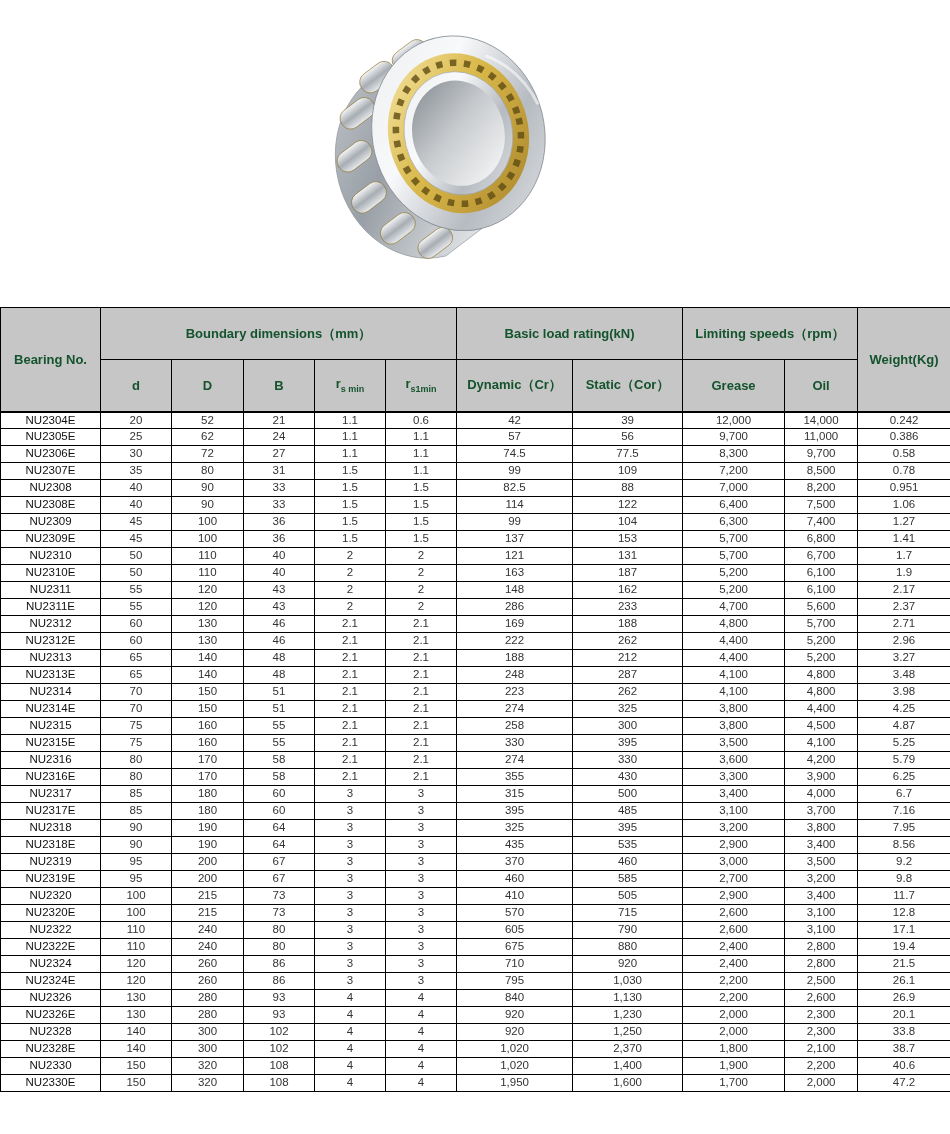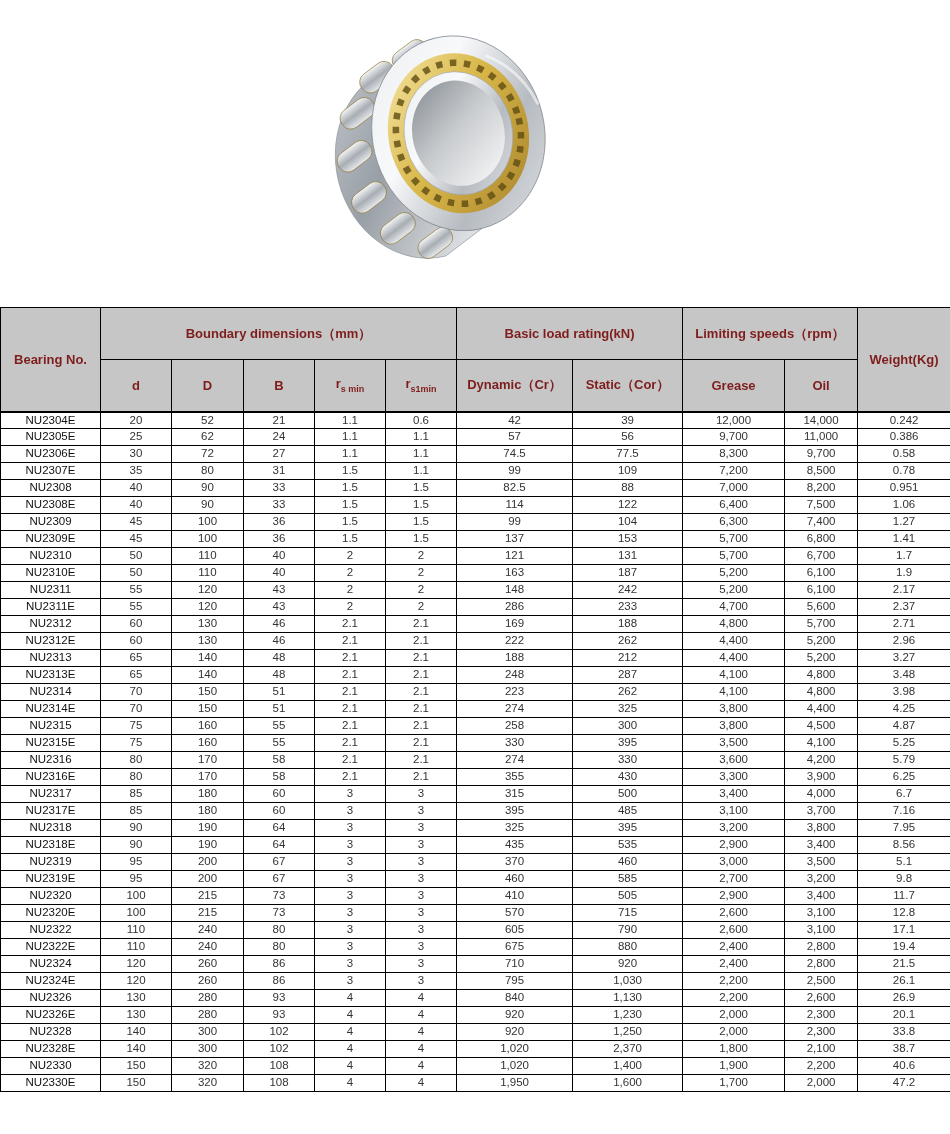--- a/index.html
+++ b/index.html
@@ -23,21 +23,21 @@
   table.spec{
     border-collapse:collapse;table-layout:fixed;width:950px;
   }
   table.spec th,table.spec td{
     border:1px solid var(--border);
     text-align:center;vertical-align:middle;
     overflow:hidden;white-space:nowrap;
   }
   table.spec thead th{
     background:var(--header-bg);
-    color:#7f1d1d;font-weight:bold;font-size:13px;margin-left:39px;
+    color:#14532d;font-weight:bold;font-size:13px;margin-left:39px;
   }
   table.spec thead tr{height:52px;}
   table.spec thead{border-bottom:2px solid var(--border);}
   table.spec thead th sub{font-size:9px;font-weight:bold;text-align:center;}
   table.spec tbody td{
     height:17px;padding:0 2px;
     font-size:11.5px;color:var(--body-text);line-height:1;
   }
   table.spec tbody td.bearing-no{font-weight:normal;color:var(--bold-text);}
 </style>
@@ -285,21 +285,21 @@
           <td>1.9</td>
         </tr>
         <tr>
           <td class="bearing-no">NU2311</td>
           <td>55</td>
           <td>120</td>
           <td>43</td>
           <td>2</td>
           <td>2</td>
           <td>148</td>
-          <td>242</td>
+          <td>162</td>
           <td>5,200</td>
           <td>6,100</td>
           <td>2.17</td>
         </tr>
         <tr>
           <td class="bearing-no">NU2311E</td>
           <td>55</td>
           <td>120</td>
           <td>43</td>
           <td>2</td>
@@ -496,21 +496,21 @@
           <td class="bearing-no">NU2319</td>
           <td>95</td>
           <td>200</td>
           <td>67</td>
           <td>3</td>
           <td>3</td>
           <td>370</td>
           <td>460</td>
           <td>3,000</td>
           <td>3,500</td>
-          <td>5.1</td>
+          <td>9.2</td>
         </tr>
         <tr>
           <td class="bearing-no">NU2319E</td>
           <td>95</td>
           <td>200</td>
           <td>67</td>
           <td>3</td>
           <td>3</td>
           <td>460</td>
           <td>585</td>

